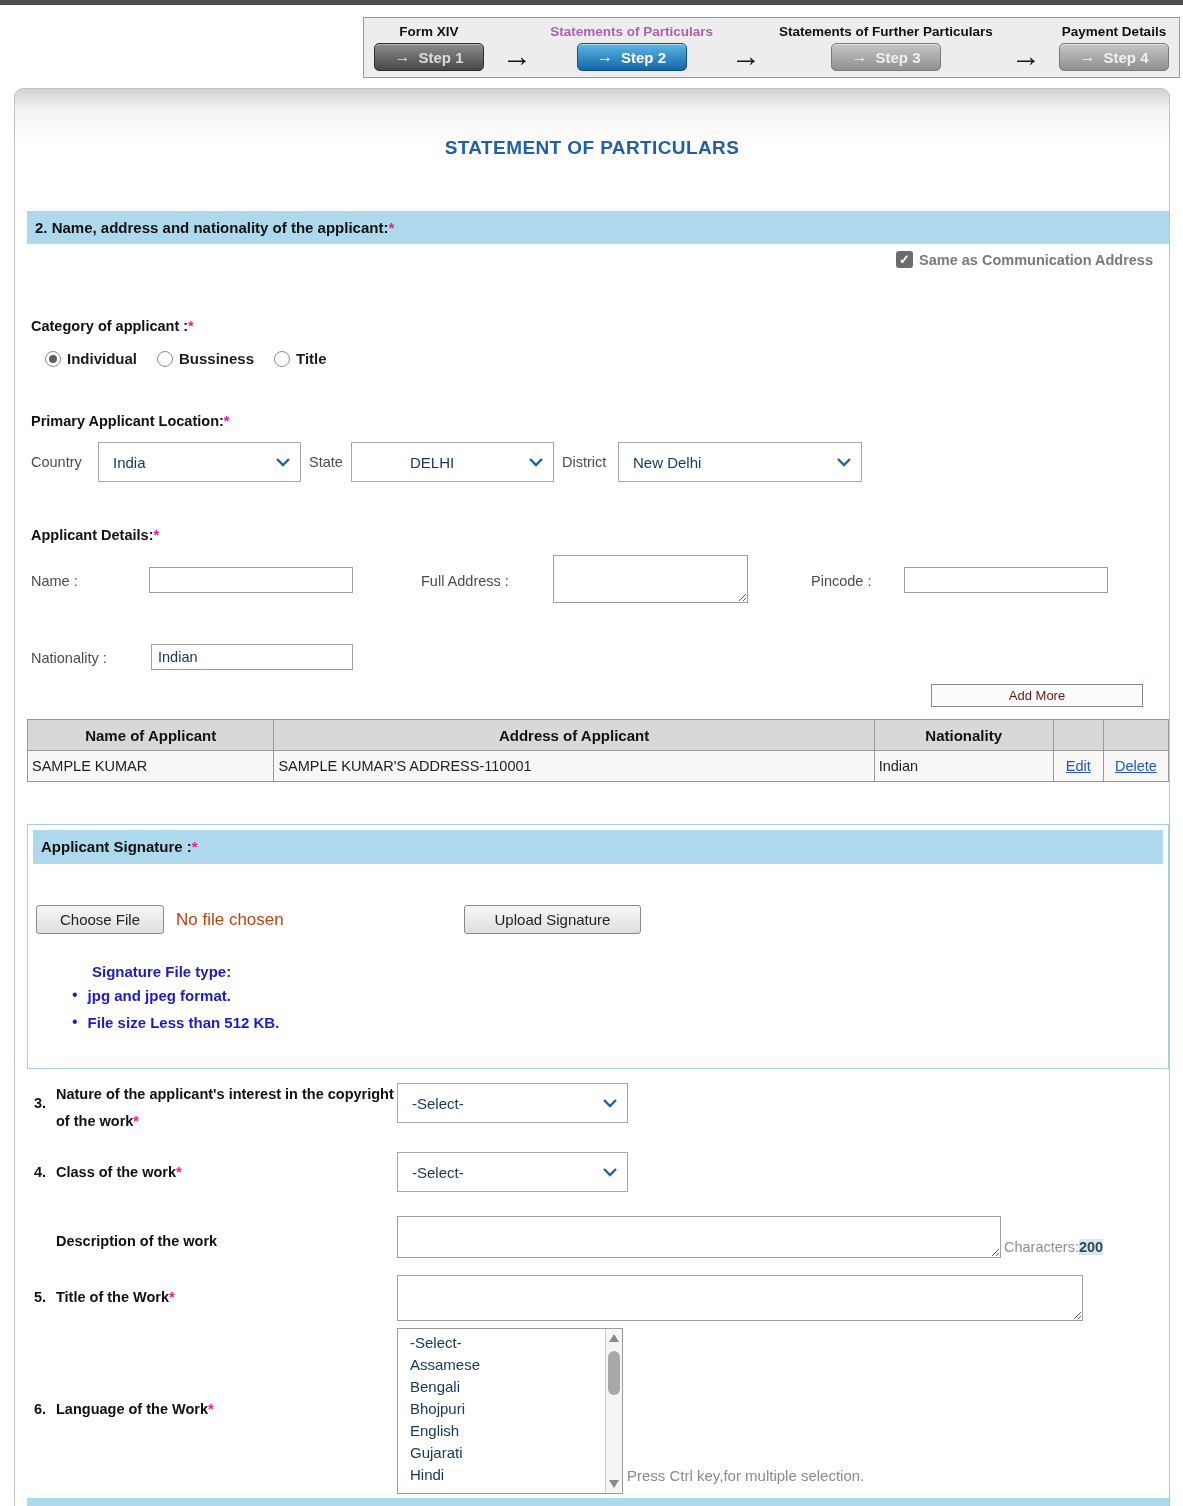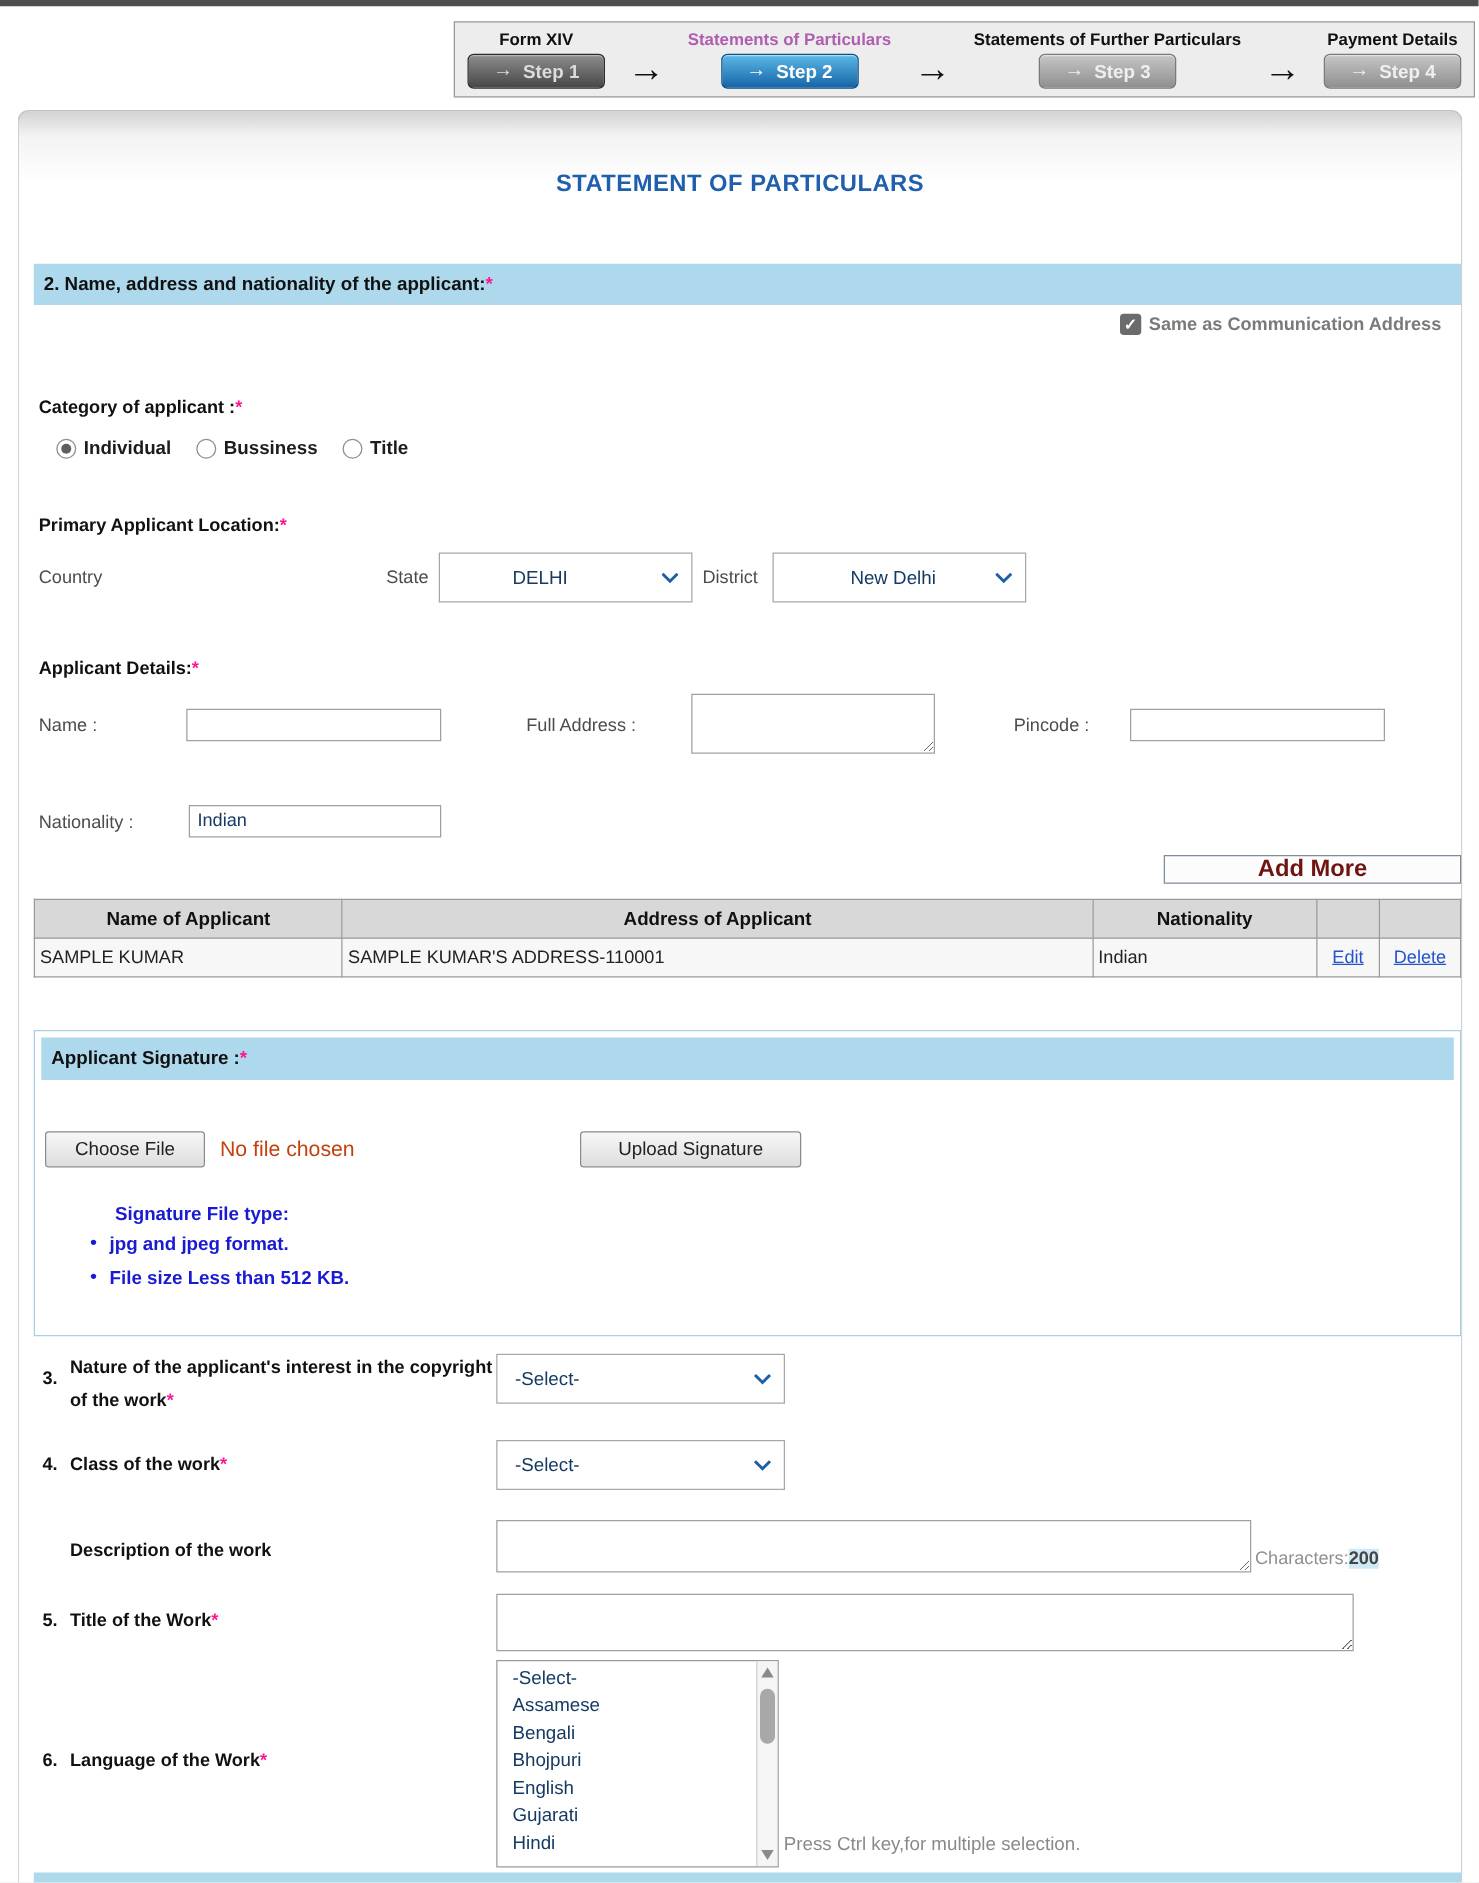--- a/index.html
+++ b/index.html
@@ -63,22 +63,22 @@
   .fselect { position:absolute; height:40px; background:#fff; border:1px solid #a8a8a8;
              display:flex; align-items:center; cursor:pointer; }
   .fselect-value { font-size:15px; color:#173a63; padding-left:14px; flex:1;
                    white-space:nowrap; overflow:hidden; }
   .fselect svg { margin-right:10px; flex:none; }
 
   .tinput { position:absolute; border:1px solid #a0a0a0; background:#fff; font-size:14.5px;
             color:#173a63; padding:2px 6px; font-family:"Liberation Sans", sans-serif; }
   textarea.tinput { resize:both; }
 
-  .addmore-btn { position:absolute; left:916px; top:595px; width:238px; height:23px;
-                 background:#fcfcfc; border:1px solid #7e8c9a; font-size:19px; font-weight:bold;
+  .addmore-btn { position:absolute; left:916px; top:595px; width:212px; height:23px;
+                 background:#fcfcfc; border:1px solid #7e8c9a; font-size:13px; font-weight:normal;
                  color:#6e1512; text-align:center; line-height:21px; cursor:pointer; }
 
   
   .app-table { position:absolute; left:12px; top:630px; width:1142px; border-collapse:collapse;padding-left:11px; }
   .app-table th { background:#d8d8d8; border:1px solid #9a9a9a; height:31px; font-size:15px;
                   font-weight:bold; color:#111; text-align:center; }
   .app-table td { background:#f7f7f7; border:1px solid #9a9a9a; height:31px; font-size:14.5px;
                   color:#222; padding:0 4px; }
   .app-table td.center { text-align:center; }
   .tbl-link { color:#2255cc; text-decoration:underline; cursor:pointer; font-size:14.5px; }
@@ -200,29 +200,35 @@
         <span class="radio"></span>
         <span class="radio-label">Title</span>
       </span>
     </div>
 
     <div class="bold-label" style="left:16px; top:324px;">
       <span>Primary Applicant Location:</span><span class="req">*</span>
     </div>
 
     <div class="gray-label" style="left:16px; top:365px;">Country</div>
+    <div class="fselect" style="left:83px; top:353px; width:203px;">
+      <span class="fselect-value">India</span>
+      <svg width="14" height="9" viewBox="0 0 14 9">
+          <polyline points="1,1 7,7 13,1" fill="none" stroke="#1f5fa8" stroke-width="2.4"></polyline>
+        </svg>
+    </div>
     <div class="gray-label" style="left:294px; top:365px;">State</div>
     <div class="fselect" style="left:336px; top:353px; width:203px;padding-left:44px;">
       <span class="fselect-value">DELHI</span>
       <svg width="14" height="9" viewBox="0 0 14 9">
           <polyline points="1,1 7,7 13,1" fill="none" stroke="#1f5fa8" stroke-width="2.4"></polyline>
         </svg>
     </div>
     <div class="gray-label" style="left:547px; top:365px;">District</div>
-    <div class="fselect" style="left:603px; top:353px; width:203px;text-align:center;">
+    <div class="fselect" style="left:603px; top:353px; width:244px;">
       <span class="fselect-value">New Delhi</span>
       <svg width="14" height="9" viewBox="0 0 14 9">
           <polyline points="1,1 7,7 13,1" fill="none" stroke="#1f5fa8" stroke-width="2.4"></polyline>
         </svg>
     </div>
 
     <div class="bold-label" style="left:16px; top:438px;">
       <span>Applicant Details:</span><span class="req">*</span>
     </div>
 

